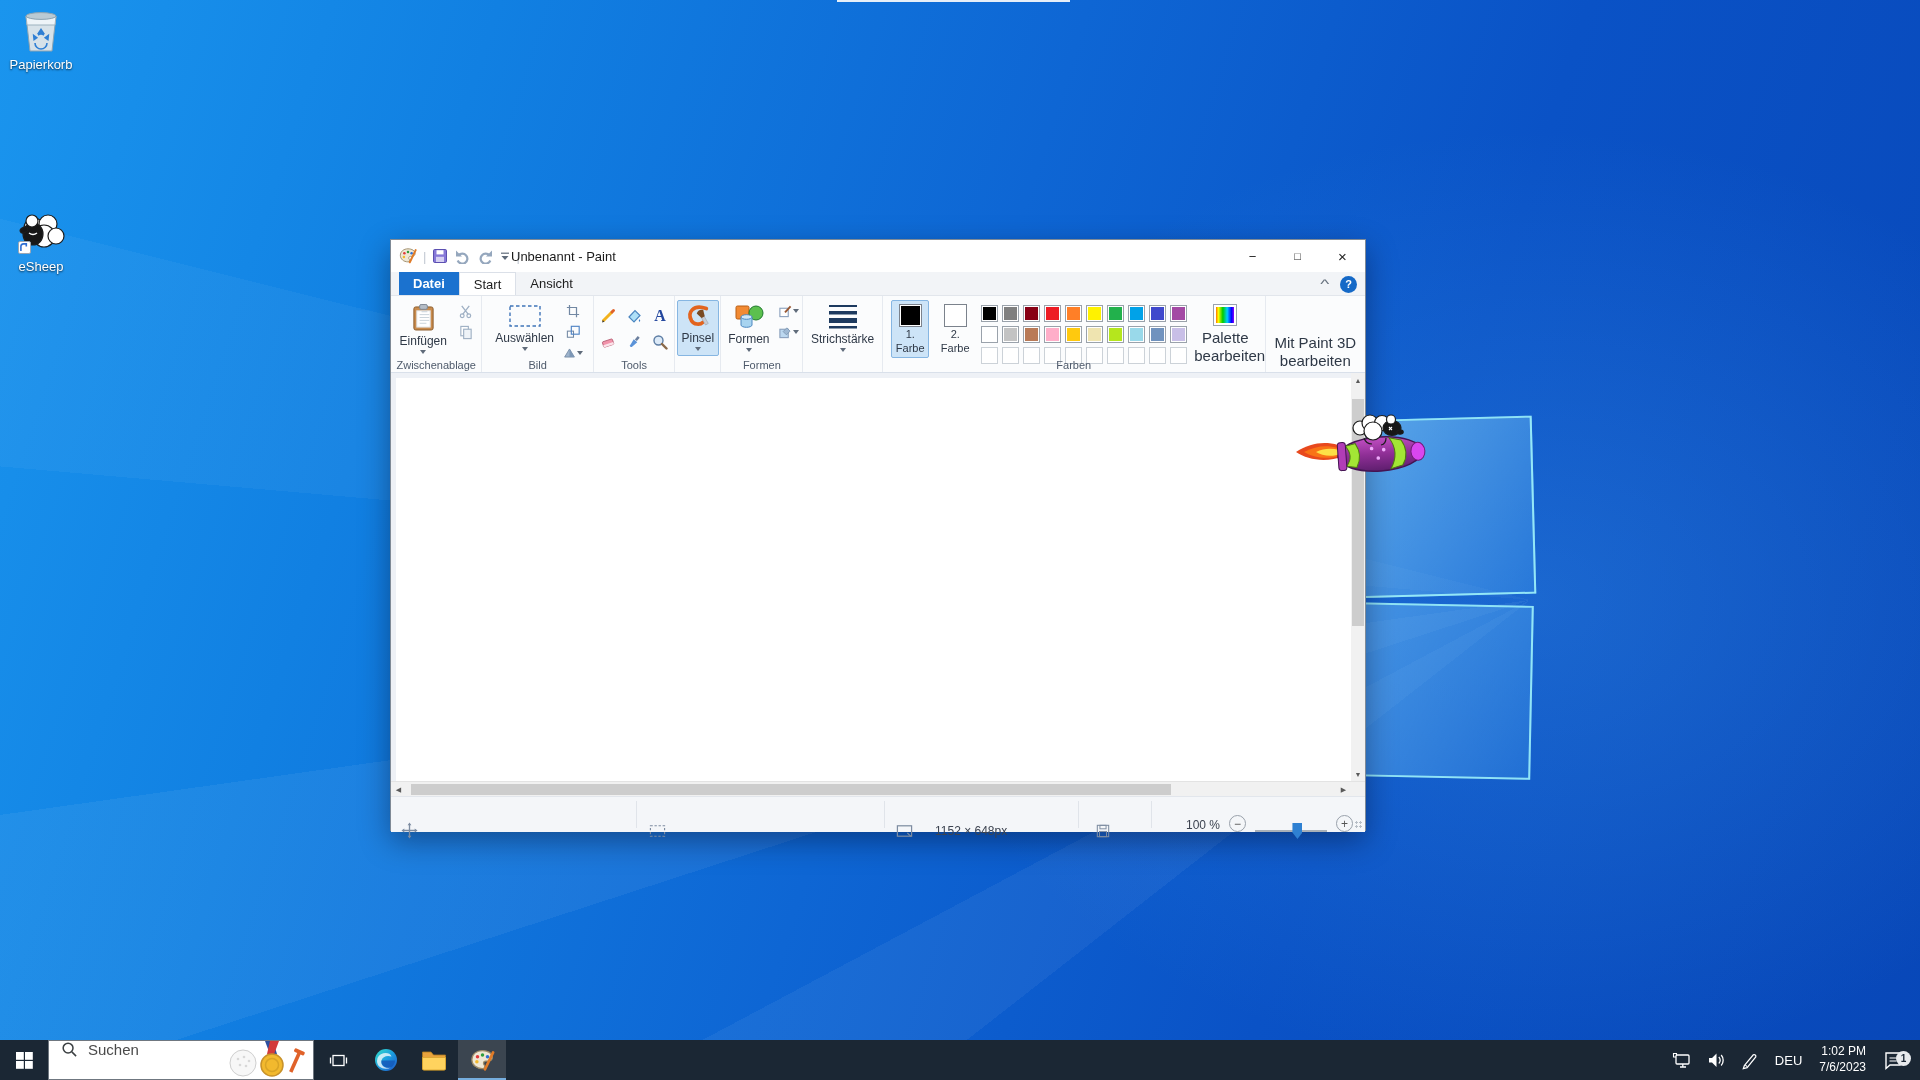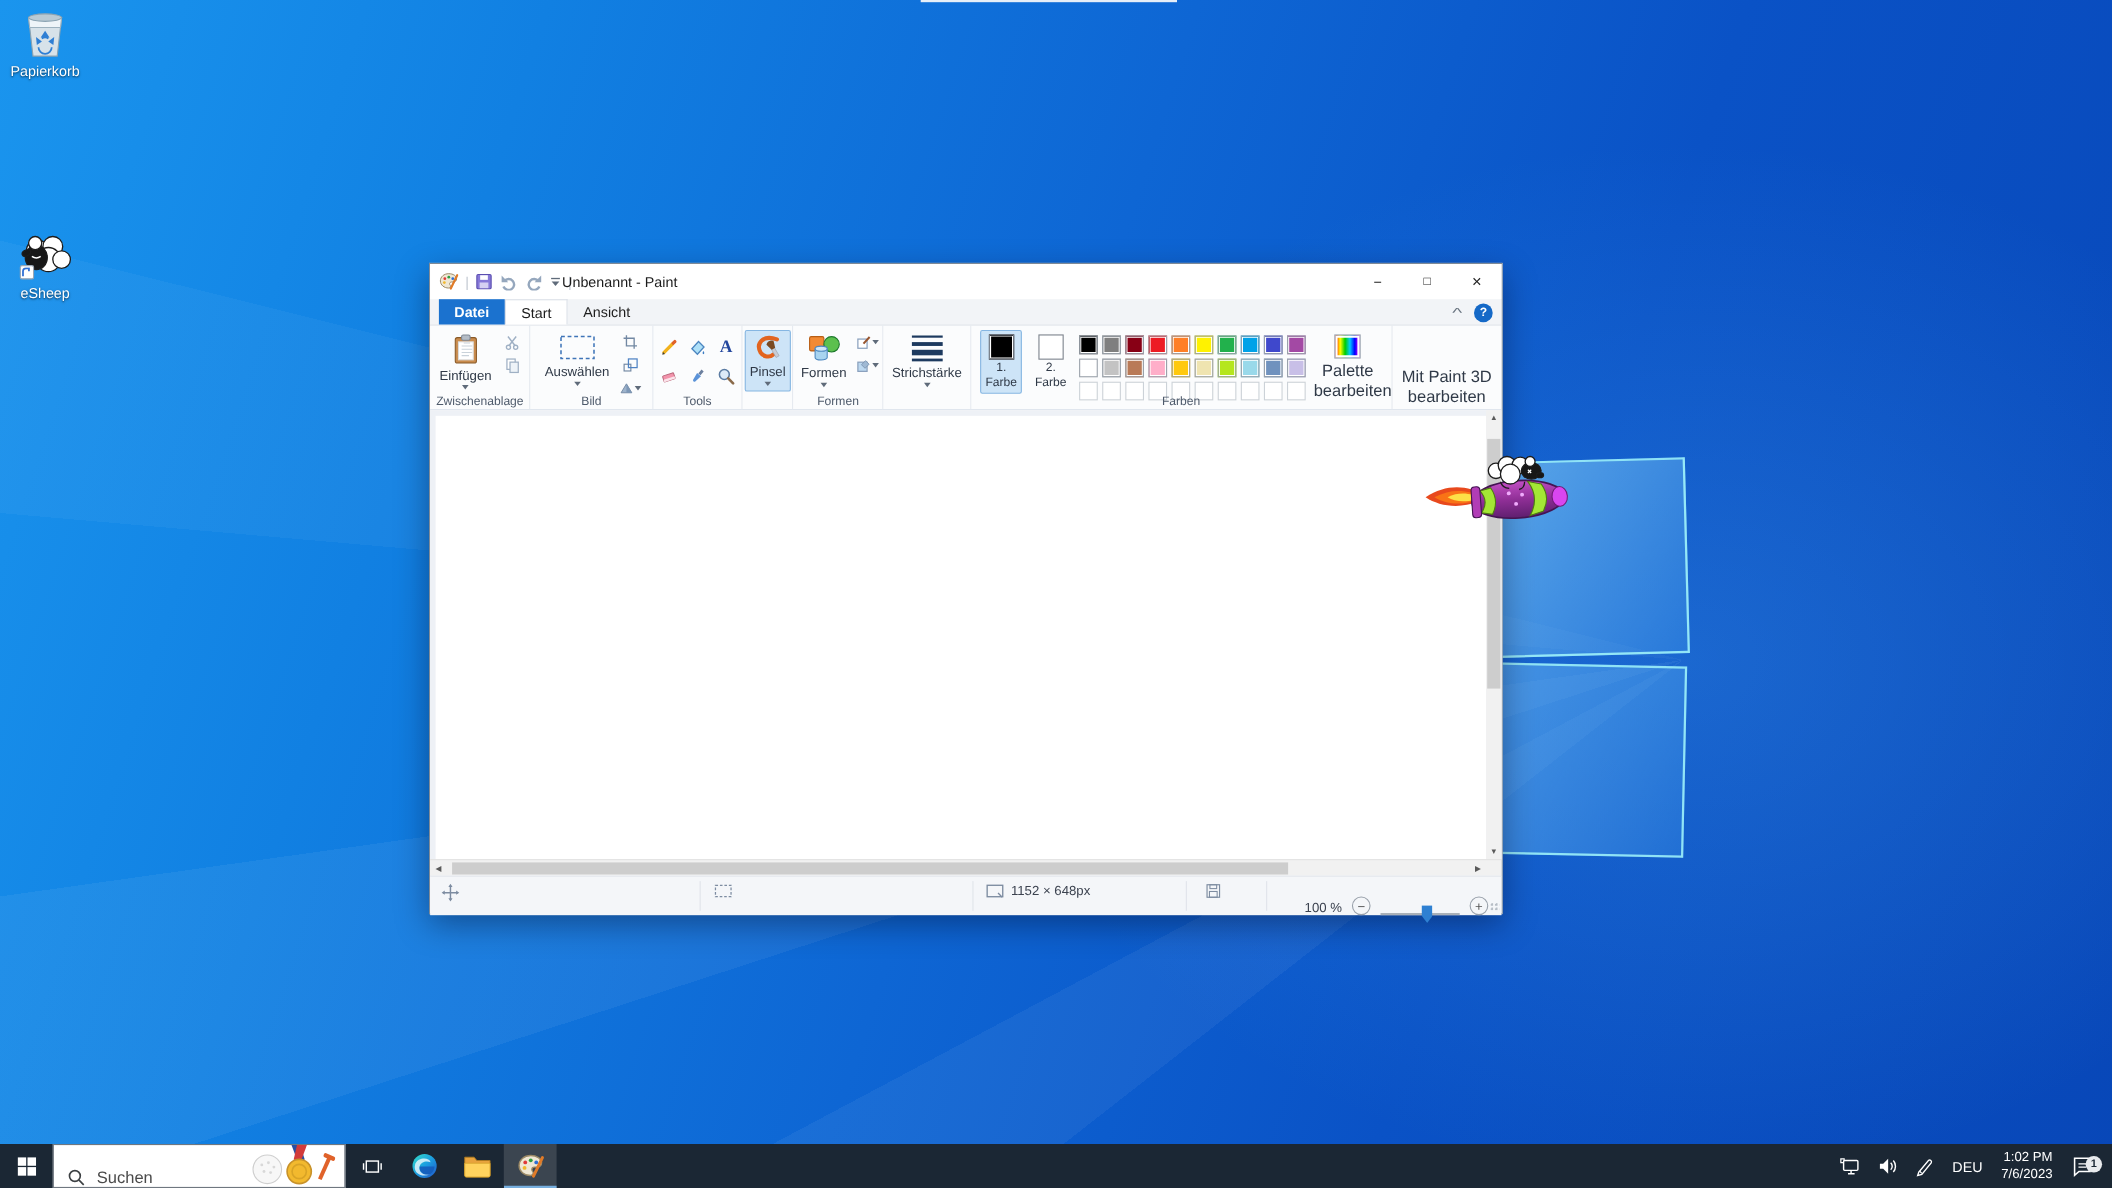--- a/index.html
+++ b/index.html
@@ -76,37 +76,37 @@
   .paint-canvas { position:absolute; left:5px; top:5px; right:14px; bottom:0; background:#fff; }
   .vscroll { position:absolute; right:0; top:0; width:14px; height:100%; background:#f1f1f1; }
   .vscroll .arr { position:absolute; left:0; width:14px; height:14px; font-size:7px; color:#5a5a5a; display:flex; align-items:center; justify-content:center; }
   .vthumb { position:absolute; left:1px; top:26px; width:12px; height:227px; background:#cdcdcd; }
   .hscroll { position:relative; height:15px; background:#f1f1f1; border-top:1px solid #e3e3e3; }
   .hscroll .arr { position:absolute; top:0; width:15px; height:15px; font-size:7px; color:#5a5a5a; display:flex; align-items:center; justify-content:center; }
   .hthumb { position:absolute; left:20px; top:2px; width:760px; height:11px; background:#cdcdcd; }
 
   .statusbar { position:relative; height:36px; background:#f4f6f9; border-top:1px solid #e2e6ec; font-size:12px; color:#3c4350; }
   .sb-sep { position:absolute; top:4px; bottom:4px; width:1px; background:#e0e4ea; }
-  .sb-item { position:absolute; top:6px; height:100%; display:flex; gap:6px; }
+  .sb-item { position:absolute; top:16px; height:100%; display:flex; align-items:center; gap:22px; }
   .zoomctl { position:absolute; right:12px; top:0; height:100%; display:flex; align-items:flex-end; gap:9px; }
   .zoombtn { width:17px; height:17px; border:1px solid #99a1ab; border-radius:50%; color:#555; font-size:12px; line-height:1; display:flex; align-items:center; justify-content:center; }
   .ztrack { position:relative; width:72px; height:2px; background:#a9b0b8; }
   .zthumb { position:absolute; left:52%; top:-7px; width:10px; height:16px; background:#2e80d2;
     clip-path:polygon(0 0,100% 0,100% 60%,50% 100%,0 60%); }
   .grip { position:absolute; right:2px; bottom:3px; width:8px; height:8px;
     background:radial-gradient(circle at 1.5px 1.5px,#b7bec6 1.2px,transparent 1.3px) 0 0/4px 4px; }
 
   
   .rocket { position:absolute; left:1294px; top:410px; width:132px; height:70px; z-index:5; }
 
   
   .taskbar { position:absolute; left:0; bottom:0; width:1920px; height:40px; background:#1b2734; z-index:10; display:flex; align-items:stretch; }
   .tb-btn { width:48px; display:flex; align-items:center; justify-content:center; }
   .tb-btn.app-active { background:rgba(255,255,255,.14); box-shadow:inset 0 -2px 0 #76aede; }
-  .searchbox { width:266px; background:#fff; border:1px solid #6f7780; display:flex; align-items:flex-end; padding:0 8px 0 12px; gap:10px; position:relative; }
+  .searchbox { width:266px; background:#fff; border:1px solid #6f7780; display:flex; align-items:flex-start; padding:0 8px 0 12px; gap:10px; position:relative; }
   .searchbox input { border:none; outline:none; flex:1; font-size:15px; color:#444; background:transparent; font-family:inherit; min-width:0; }
   .searchbox input::placeholder { color:#4a4a4a; opacity:1; }
   .search-art { display:flex; align-items:flex-end; gap:2px; height:100%; }
   .tb-spacer { flex:1; }
   .tray { display:flex; align-items:center; gap:0; padding-right:4px; }
   .tray-btn { height:40px; padding:0 7px; display:flex; align-items:center; justify-content:center; }
   .tray-lang { color:#fff; font-size:13px; padding:0 9px; }
   .tray-clock { color:#fff; font-size:12px; text-align:right; line-height:1.3; padding:0 8px; }
   .action-wrap { position:relative; padding:0 12px 0 8px; display:flex; align-items:center; }
   .badge { position:absolute; right:5px; bottom:5px; width:15px; height:15px; border-radius:50%; background:#e8eaed; color:#1b2734; font-size:10px; font-weight:bold; display:flex; align-items:center; justify-content:center; }

